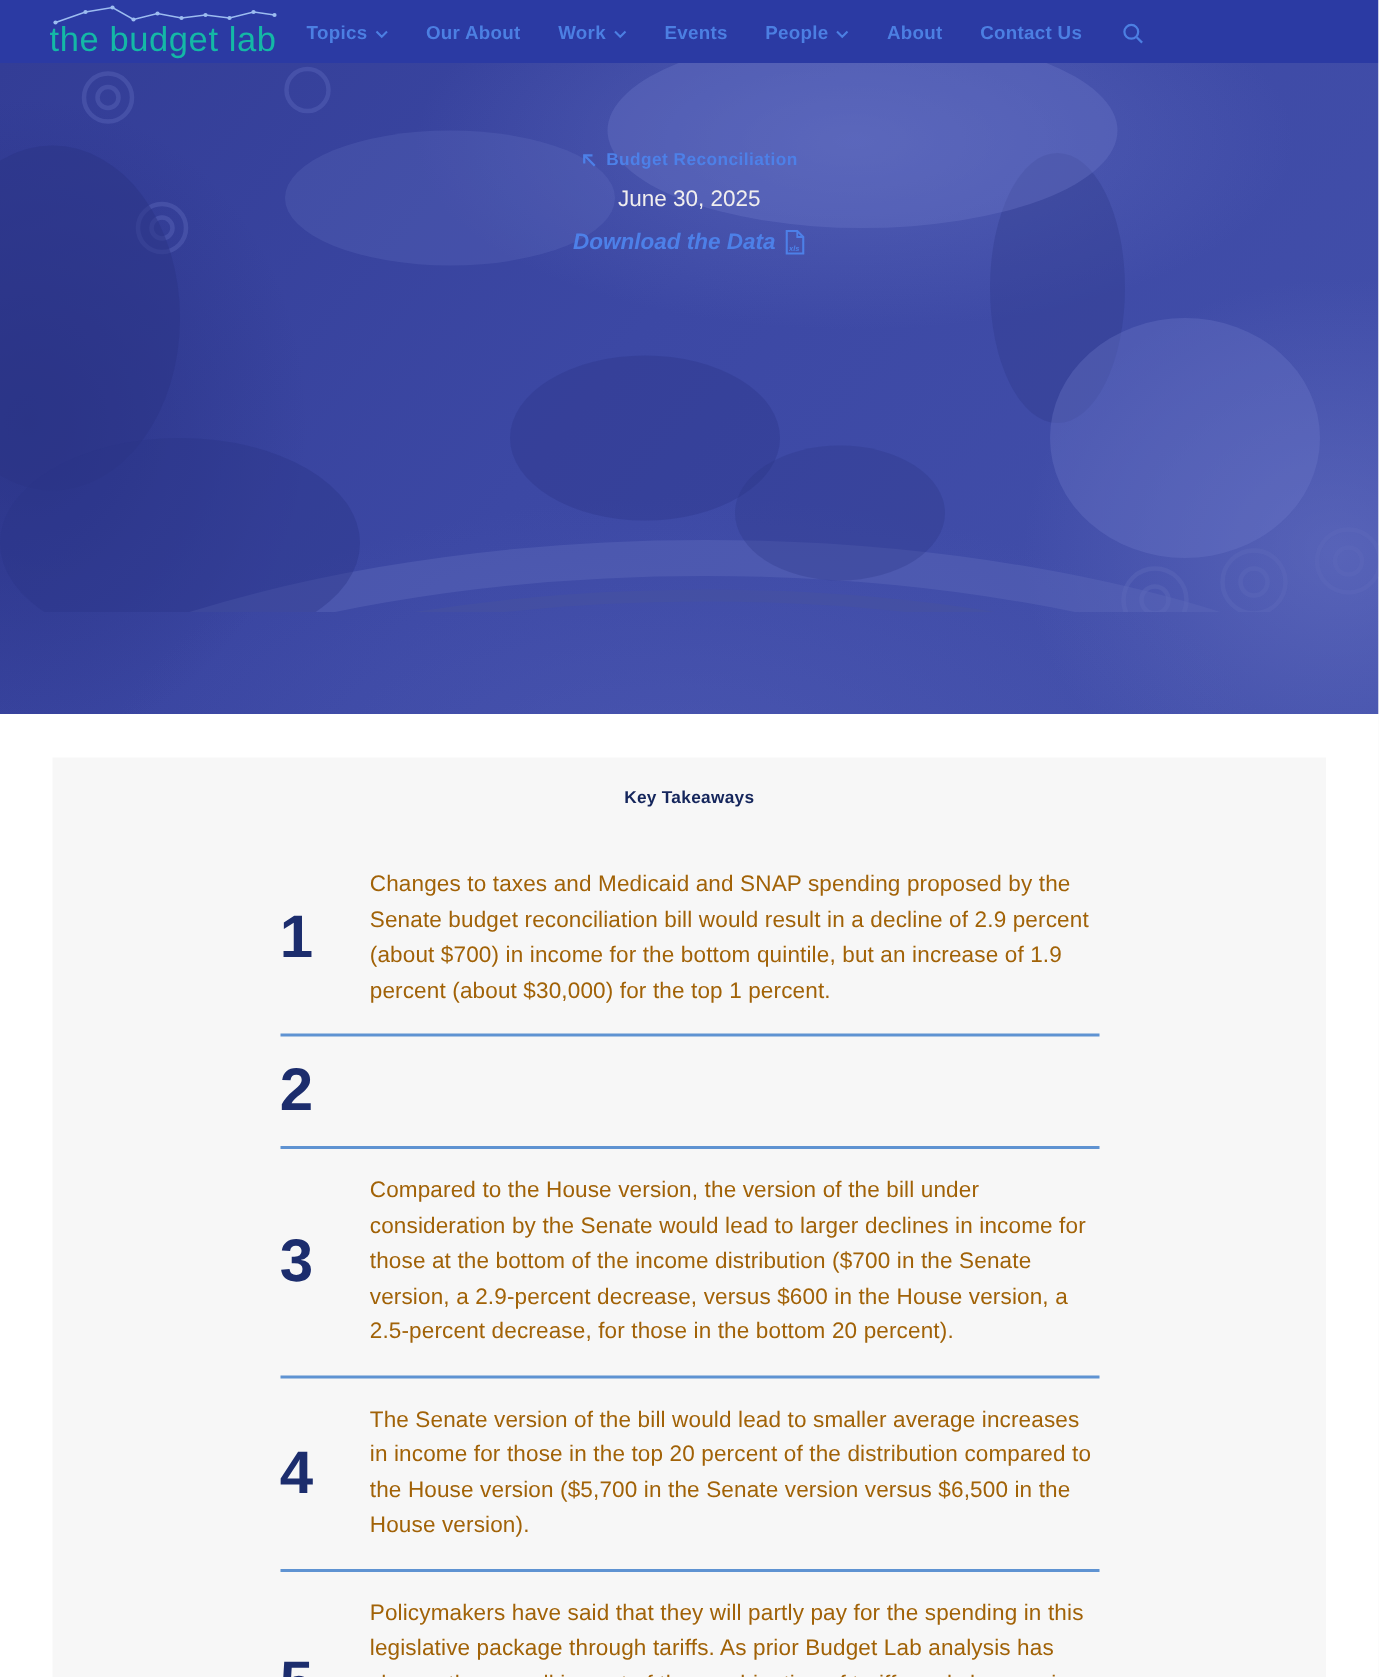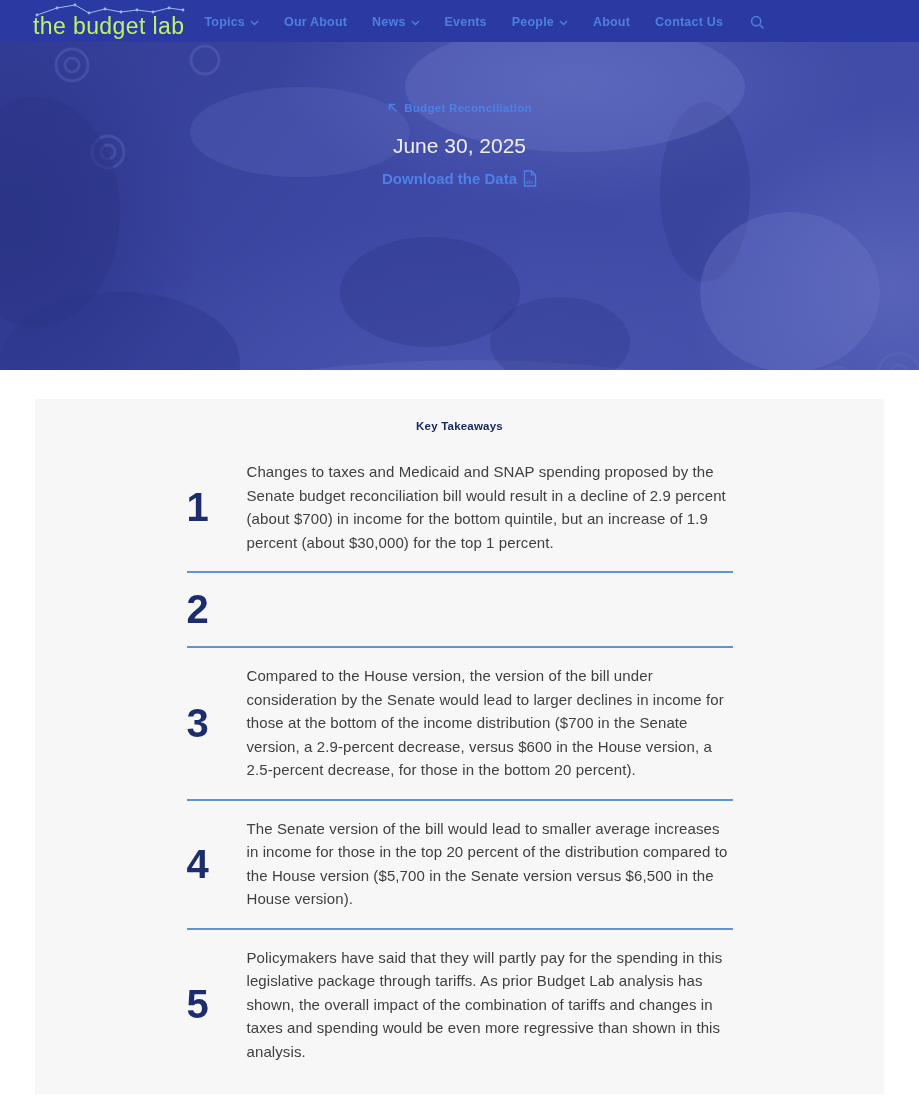--- a/index.html
+++ b/index.html
@@ -16,21 +16,21 @@
     height: 42px;
     background: #2b3aa3;
     display: flex;
     align-items: center;
     padding-left: 33px;
     position: relative;
     z-index: 3;
   }
   .logo {
     position: relative;
-    color: #bef264;
+    color: #14b8a6;
     font-size: 23px;
     font-weight: 300;
     letter-spacing: 0.4px;
     line-height: 1;
     padding-top: 10px;
     cursor: pointer;
   }
   .logo svg.logo-chart {
     position: absolute;
     top: -2px;
@@ -54,21 +54,21 @@
     cursor: pointer;
     white-space: nowrap;
     text-align: right;
   }
   .nav-item svg { margin-top: 2px; }
   .search-btn { display: inline-flex; align-items: center; cursor: pointer; margin-left: 2px; }
 
   
   .hero {
     position: relative;
-    height: 328px;
+    height: 434px;
     background:
       radial-gradient(ellipse 420px 180px at 62% 12%, rgba(108,120,200,0.45), rgba(108,120,200,0) 70%),
       radial-gradient(ellipse 300px 260px at 97% 75%, rgba(120,130,205,0.40), rgba(120,130,205,0) 70%),
       radial-gradient(ellipse 260px 300px at 2% 55%, rgba(34,42,120,0.55), rgba(34,42,120,0) 72%),
       radial-gradient(ellipse 520px 240px at 50% 108%, rgba(90,102,190,0.35), rgba(90,102,190,0) 75%),
       linear-gradient(128deg, #333d96 0%, #3c48a4 45%, #4350ab 100%);
     overflow: hidden;
   }
   .hero-art { position: absolute; inset: 0; }
   .hero-content {
@@ -90,68 +90,69 @@
   .hero-title {
     margin: 22px auto 0;
     max-width: 640px;
     color: #e9e7e9;
     font-size: 31px;
     line-height: 43px;
     font-weight: 700;
     letter-spacing: 0.2px;
   }
   .hero-date {
-    margin-top: 17px;
+    margin-top: 7px;
     color: #f0eeee;
-    font-size: 21px;
+    font-size: 15px;
   }
   .download-link {
     margin-top: 12px;
     display: inline-flex;
     align-items: flex-start;
     gap: 6px;
     color: #4d80e8;
     font-size: 15px;
     font-weight: 700;
     cursor: pointer;
+    font-style: italic;
   }
 
   
   .main-area { padding: 29px 35px 8px; background: #ffffff; }
   .takeaways-card {
     background: #f7f7f7;
     padding: 21px 0 14px;
     min-height: 673px;
   }
   .takeaways-heading {
     text-align: center;
     color: #15265c;
     font-size: 11.5px;
     font-weight: 700;
     letter-spacing: 0.2px;
-    margin-bottom: 12px;
+    margin-bottom: 24px;
   }
   .takeaways-list { width: 546px; margin: 0 auto; }
   .takeaway {
     display: flex;
     align-items: center;
     padding: 16px 0 17px;
   }
   .takeaway + .takeaway { border-top: 2px solid #5f93d2; }
   .takeaway-number {
     width: 60px;
     flex: 0 0 60px;
     color: #1c2d6d;
     font-size: 40px;
     font-weight: 700;
     line-height: 1;
   }
   .takeaway-text {
     flex: 1;
-    color: #404040;
+    color: #a16207;
     font-size: 15px;
     line-height: 23.5px;
     letter-spacing: 0.1px;
   }
 </style>
 </head>
 <body>
 
 <header class="site-header">
   <div class="logo">
@@ -177,21 +178,21 @@
     <span class="nav-item">
       <span>Topics</span>
       <svg width="9" height="6" viewBox="0 0 9 6">
           <polyline points="1,1 4.5,4.5 8,1" fill="none" stroke="#4c7fe2" stroke-width="1.4"></polyline>
         </svg>
     </span>
     <span class="nav-item">
       <span>Our About</span>
     </span>
     <span class="nav-item">
-      <span>News</span>
+      <span>Work</span>
       <svg width="9" height="6" viewBox="0 0 9 6">
           <polyline points="1,1 4.5,4.5 8,1" fill="none" stroke="#4c7fe2" stroke-width="1.4"></polyline>
         </svg>
     </span>
     <span class="nav-item">
       <span>Events</span>
     </span>
     <span class="nav-item">
       <span>People</span>
       <svg width="9" height="6" viewBox="0 0 9 6">

